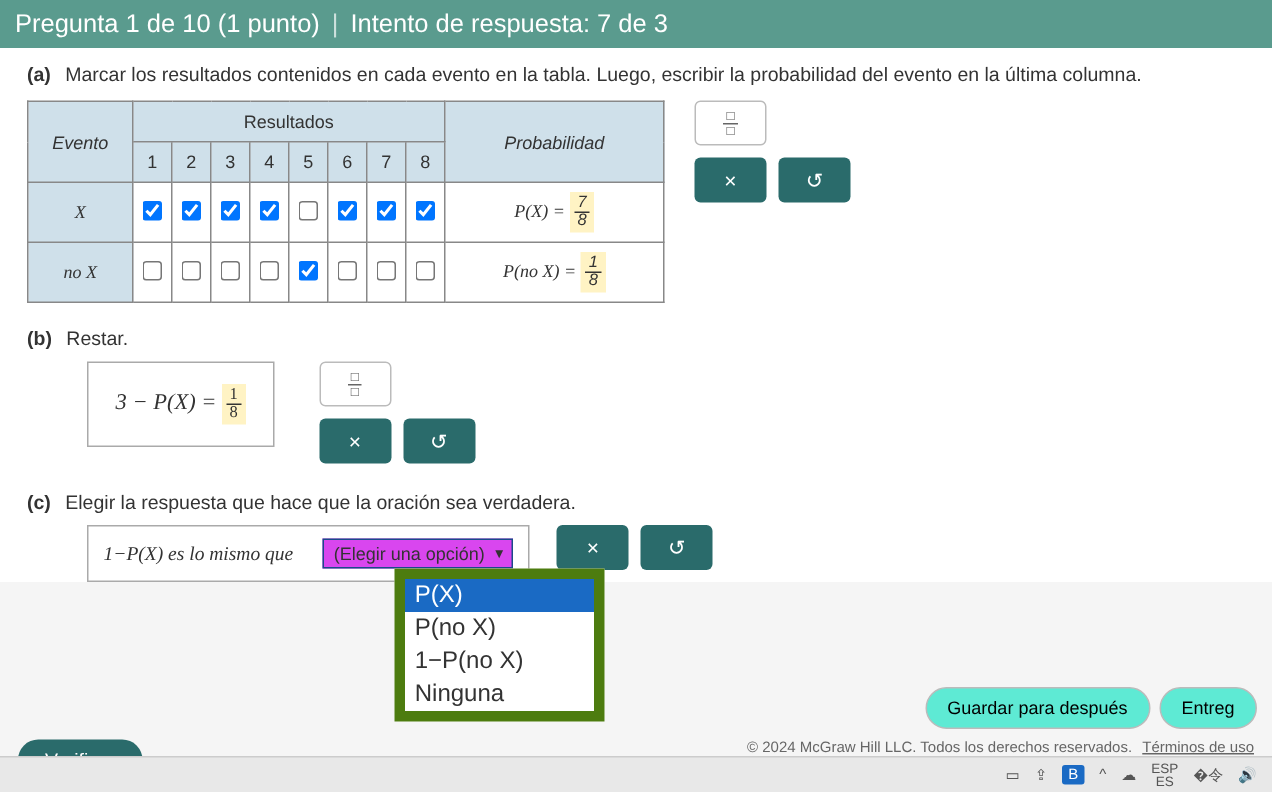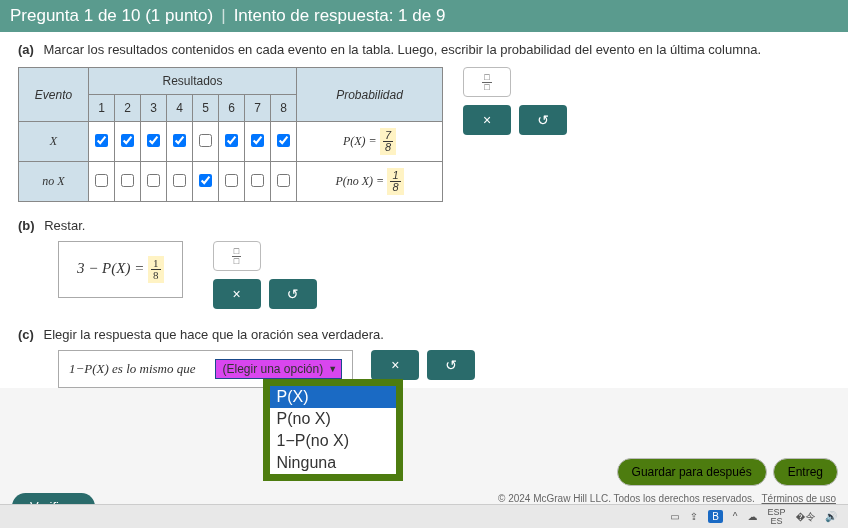--- a/index.html
+++ b/index.html
@@ -36,34 +36,34 @@
 .part-c-row { display: flex; gap: 18px; align-items: flex-start; margin-top: 8px; margin-left: 40px; }
 .c-box { border: 1px solid #aaa; padding: 8px 10px; display: flex; align-items: center; gap: 20px; font-size: 13px; position: relative; }
 .dropdown { position: relative; display: inline-block; }
 .dd-selected { border: 1px solid #1a4a8a; background: #d946ef; padding: 2px 18px 2px 6px; font-size: 12px; position: relative; }
 .dd-arrow { position: absolute; right: 4px; top: 4px; font-size: 9px; }
 .dd-list { position: absolute; top: 100%; left: 0; border: 7px solid #4d7c0f; background: #fff; font-size: 16px; z-index: 10; min-width: 140px; margin-left: 48px; }
 .dd-list div { padding: 2px 6px; cursor: pointer; }
 .dd-list div.sel { background: #1a6ac4; color: #fff; }
 .bottom-bar { position: absolute; bottom: 8px; left: 0; right: 0; display: flex; align-items: center; padding: 0 12px; }
 .verify-btn { background: #2a6b6b; color: #fff; border: none; border-radius: 16px; padding: 6px 18px; font-size: 13px; cursor: pointer; }
-.save-btn, .submit-btn { background: #4d7c0f; border: 1px solid #bbb; border-radius: 16px; padding: 6px 14px; font-size: 12px; cursor: pointer; margin-left: 6px; }
+.save-btn, .submit-btn { background: #5eead4; border: 1px solid #bbb; border-radius: 16px; padding: 6px 14px; font-size: 12px; cursor: pointer; margin-left: 6px; }
 .copyright { position: absolute; bottom: 24px; right: 12px; font-size: 10px; color: #666; }
 .right-buttons { position: absolute; right: 10px; bottom: 42px; display: flex; }
 .taskbar { position: absolute; bottom: 0; left: 0; right: 0; height: 24px; background: #e8e8e8; border-top: 1px solid #ccc; display: flex; align-items: center; justify-content: flex-end; gap: 10px; padding: 0 10px; font-size: 10px; color: #555; }
 .taskbar .lang { font-size: 9px; line-height: 1; text-align: center; }
 .checkbox { width: 13px; height: 13px; }
 </style>
 </head>
 <body>
 
 <div class="topbar">
   <span>Pregunta 1 de 10 (1 punto)</span>
   <span class="sep">|</span>
-  <span>Intento de respuesta: 1 de 9</span>
+  <span>Intento de respuesta: 7 de 3</span>
 </div>
 
 <div class="content">
 
   <div class="instruction">
     <span class="part-label">(a)</span>
     <span>Marcar los resultados contenidos en cada evento en la tabla. Luego, escribir la probabilidad del evento en la última columna.</span>
   </div>
 
   <div class="part-a">

